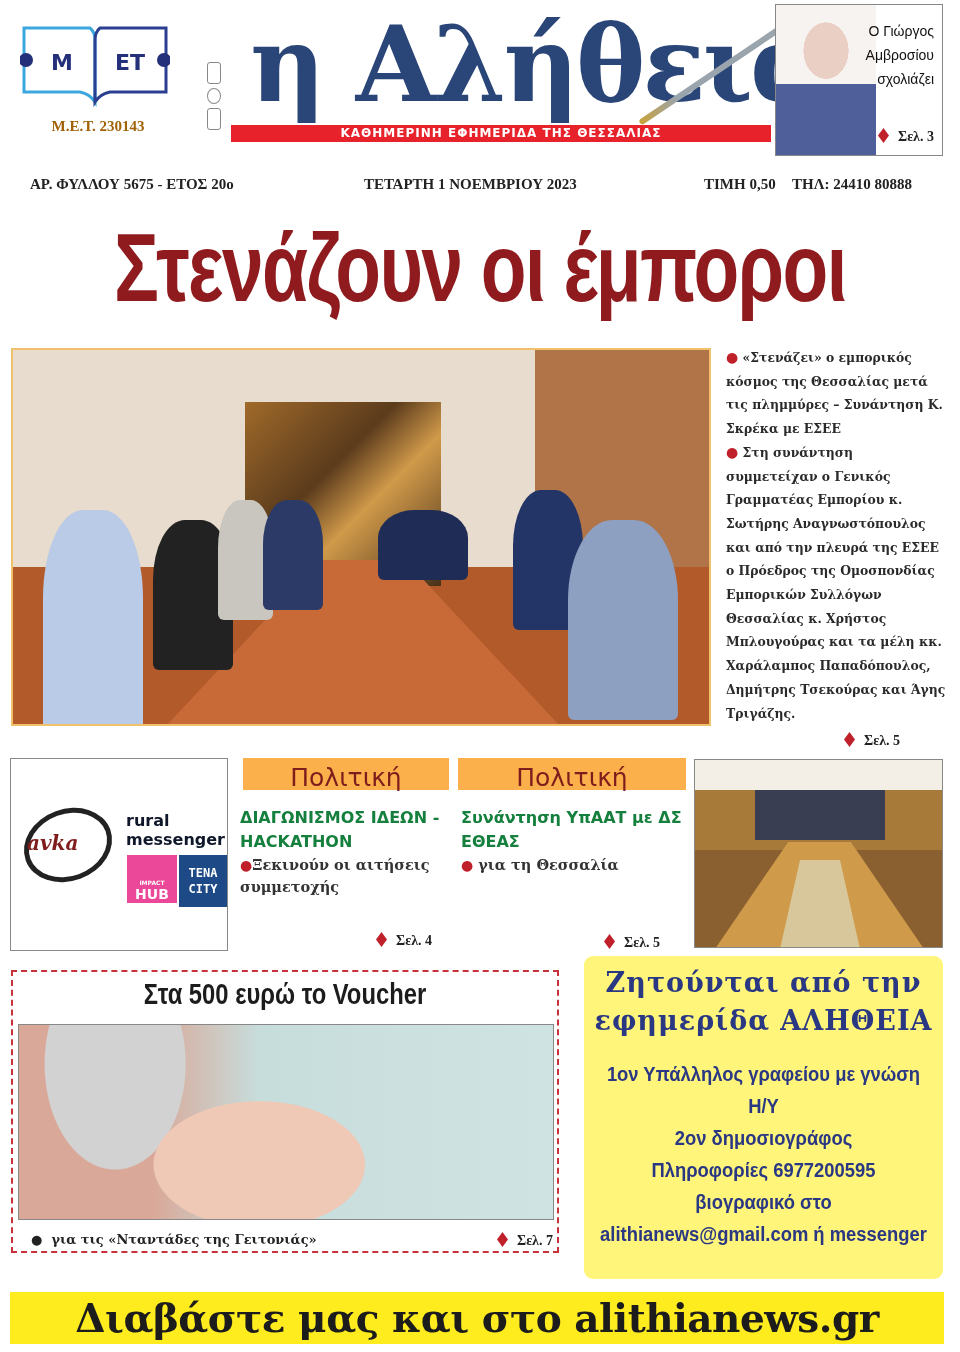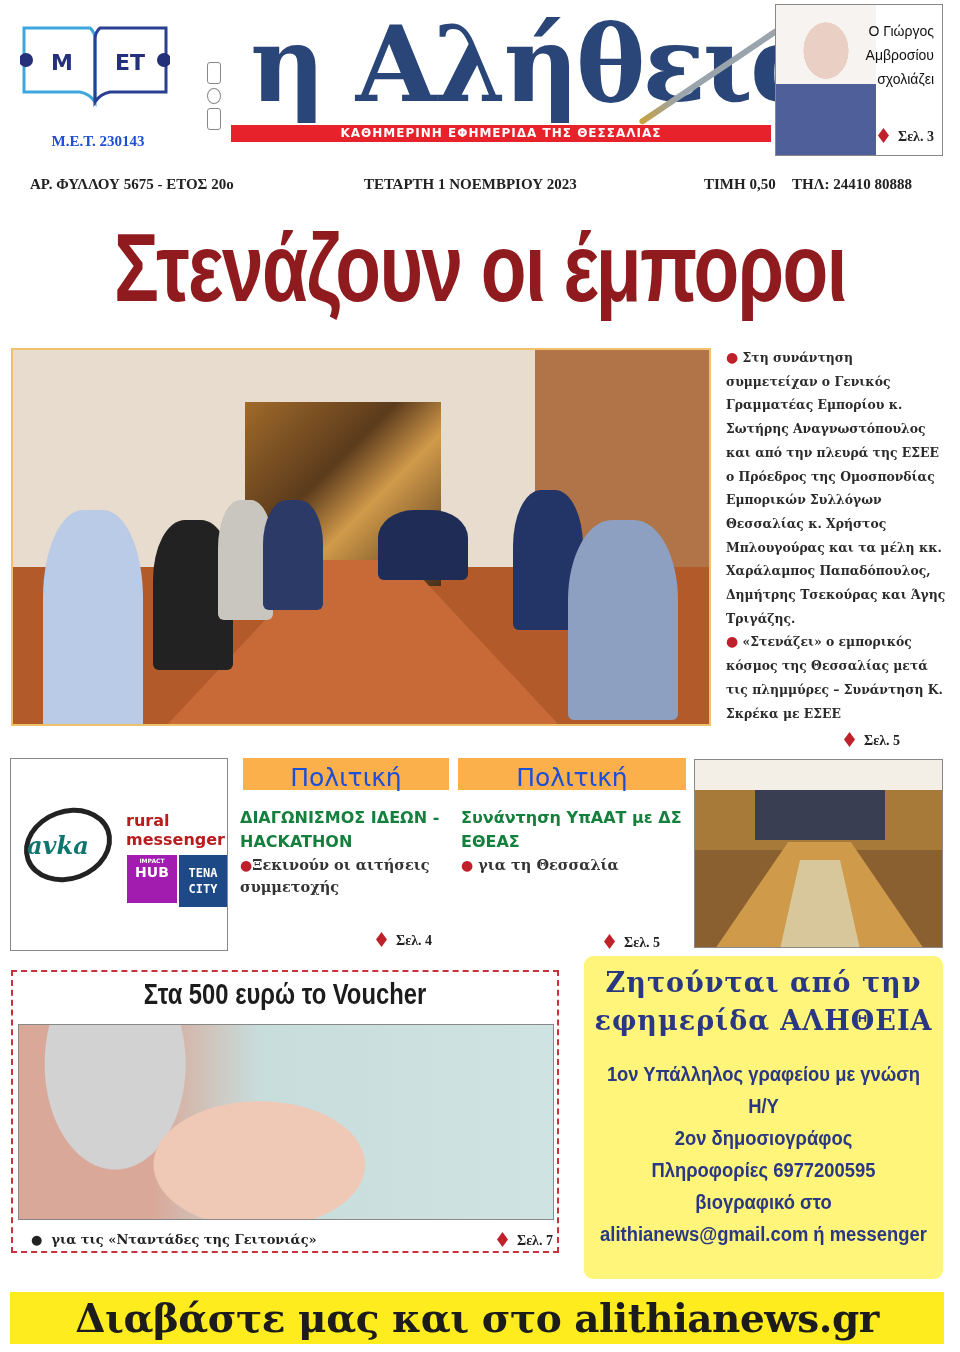--- a/index.html
+++ b/index.html
@@ -2,21 +2,21 @@
 <html><head>
 <meta charset="utf-8">
 <style>
   * { box-sizing: border-box; margin: 0; padding: 0; }
   html, body { width: 960px; height: 1352px; background: #ffffff; overflow: hidden; }
   body { position: relative; font-family: "DejaVu Serif", serif; color: #1a1a1a; }
   .abs { position: absolute; }
 
   
   .met-logo { left: 20px; top: 22px; width: 150px; height: 90px; }
-  .met-code { left: 38px; top: 133px; width: 120px; text-align: center; font-family: "Liberation Serif", serif; font-weight: bold; font-size: 15px; color: #1d4ed8; }
+  .met-code { left: 38px; top: 118px; width: 120px; text-align: center; font-family: "Liberation Serif", serif; font-weight: bold; font-size: 15px; color: #a16207; }
   .emblems { left: 204px; top: 62px; width: 20px; height: 84px; display: flex; flex-direction: column; align-items: center; gap: 4px; }
   .emblem { width: 14px; height: 22px; border: 1px solid #888; border-radius: 3px; }
   .emblem.round { border-radius: 50%; height: 16px; }
   .logo-title { left: 250px; top: 0px; width: 500px; height: 128px; font-family: "DejaVu Serif", serif; font-weight: bold; font-size: 104px; color: #2a4578; letter-spacing: -3px; line-height: 130px; white-space: nowrap; }
   .pen { left: 600px; top: 40px; width: 180px; height: 6px; background: linear-gradient(90deg, #c9a23a 0%, #9aa4ad 25%, #9aa4ad 100%); transform: rotate(-34deg); transform-origin: left center; border-radius: 3px; top: 120px; left: 640px; }
   .tagline-bar { left: 231px; top: 125px; width: 540px; height: 17px; background: #e8222a; color: #fff; font-family: "DejaVu Sans", sans-serif; font-size: 12px; font-weight: bold; letter-spacing: 1px; text-align: center; line-height: 17px; }
 
   .columnist { left: 775px; top: 4px; width: 168px; height: 152px; border: 1px solid #888; background: #fff; overflow: hidden; }
   .columnist-photo { position: absolute; left: 0; top: 0; width: 100px; height: 152px; background: radial-gradient(ellipse 32px 40px at 50% 30%, #e9cfc4 0 70%, transparent 71%), linear-gradient(180deg, #f6f3f1 0 52%, #4e5f9a 52% 100%); }
   .columnist-text { position: absolute; right: 8px; top: 14px; width: 70px; text-align: right; font-family: "Liberation Sans", sans-serif; font-size: 14px; line-height: 24px; color: #111; }
@@ -38,27 +38,27 @@
   .person { position: absolute; border-radius: 40% 40% 6px 6px; }
 
   .main-text { left: 726px; top: 346px; width: 220px; font-family: "DejaVu Serif", serif; font-weight: bold; font-size: 12.4px; line-height: 23.7px; color: #2a2a2a; }
   .bullet-red { color: #c0202a; font-size: 14px; }
   .page-ref { font-family: "Liberation Serif", serif; font-weight: bold; font-size: 14px; color: #222; white-space: nowrap; }
   .diamond { display: inline-block; width: 11px; height: 15px; background: #c0202a; clip-path: polygon(50% 0, 100% 50%, 50% 100%, 0 50%); vertical-align: -2px; margin-right: 9px; }
 
   
   .ad-box { left: 10px; top: 758px; width: 218px; height: 193px; border: 1px solid #888; background: #fff; }
   .avka-ring { position: absolute; left: 12px; top: 50px; width: 90px; height: 72px; border: 5px solid #222; border-radius: 50%; transform: rotate(-20deg); }
-  .avka-text { position: absolute; left: 16px; top: 72px; font-family: "DejaVu Serif", serif; font-style: italic; font-weight: bold; font-size: 24px; color: #0f766e; }
-  .rural { position: absolute; left: 115px; top: 52px; font-family: "DejaVu Sans", sans-serif; font-weight: bold; font-size: 16px; line-height: 19px; color: #b91c1c; }
-  .hub { position: absolute; left: 116px; top: 96px; width: 50px; height: 48px; background: #a21caf; color: #fff; font-family: "DejaVu Sans", sans-serif; font-weight: bold; font-size: 14px; text-align: center; padding-top: 2px; line-height: 14px; }
+  .avka-text { position: absolute; left: 16px; top: 72px; font-family: "DejaVu Serif", serif; font-style: italic; font-weight: bold; font-size: 20px; color: #7f1d1d; }
+  .rural { position: absolute; left: 115px; top: 52px; font-family: "DejaVu Sans", sans-serif; font-weight: bold; font-size: 16px; line-height: 19px; color: #0f172a; }
+  .hub { position: absolute; left: 116px; top: 96px; width: 50px; height: 48px; background: #ec4899; color: #fff; font-family: "DejaVu Sans", sans-serif; font-weight: bold; font-size: 14px; text-align: center; padding-top: 24px; line-height: 14px; }
   .hub small { display: block; font-size: 6px; line-height: 8px; }
   .tena { position: absolute; left: 168px; top: 96px; width: 48px; height: 52px; background: #1d4a86; color: #fff; font-family: "DejaVu Sans Mono", monospace; font-weight: bold; font-size: 12px; text-align: center; padding-top: 10px; line-height: 16px; }
 
-  .section-tab { height: 32px; background: #fbb04c; font-family: "DejaVu Sans", sans-serif; font-size: 25px; line-height: 40px; text-align: center; color: #1d4ed8; overflow: visible; font-weight: normal; }
+  .section-tab { height: 32px; background: #fbb04c; font-family: "DejaVu Sans", sans-serif; font-size: 25px; line-height: 40px; text-align: center; color: #7f1d1d; overflow: visible; font-weight: normal; }
   .tab1 { left: 243px; top: 758px; width: 206px; }
   .tab2 { left: 458px; top: 758px; width: 228px; }
   .story-title { font-family: "DejaVu Sans", sans-serif; font-weight: bold; font-size: 16px; line-height: 24px; color: #15803d; }
   .story-sub { font-family: "DejaVu Serif", serif; font-weight: bold; font-size: 14.5px; line-height: 22px; color: #333; }
   .story1 { left: 240px; top: 806px; width: 215px; }
   .story2 { left: 461px; top: 806px; width: 225px; }
 
   .meeting-photo { left: 694px; top: 759px; width: 249px; height: 189px; border: 1px solid #888; overflow: hidden;
     background: linear-gradient(180deg, #f3efe6 0 16%, #a77a3a 16% 48%, #8a6030 48% 100%); }
   .meeting-wall { position: absolute; left: 60px; top: 30px; width: 130px; height: 50px; background: #3a3e52; }
@@ -136,22 +136,22 @@
   <div class="person" style="left:30px;top:160px;width:100px;height:220px;background:#b9cbe6;"></div>
   <div class="person" style="left:140px;top:170px;width:80px;height:150px;background:#222;"></div>
   <div class="person" style="left:205px;top:150px;width:55px;height:120px;background:#c9c6bf;"></div>
   <div class="person" style="left:250px;top:150px;width:60px;height:110px;background:#2b3a66;"></div>
   <div class="person" style="left:365px;top:160px;width:90px;height:70px;background:#1e2c56;"></div>
   <div class="person" style="left:500px;top:140px;width:70px;height:140px;background:#233466;"></div>
   <div class="person" style="left:555px;top:170px;width:110px;height:200px;background:#8ea0c2;"></div>
 </div>
 
 <div class="abs main-text">
+  <p><span class="bullet-red">●</span> <span>«Στενάζει» ο εμπορικός κόσμος της Θεσσαλίας μετά τις πλημμύρες – Συνάντηση Κ. Σκρέκα με ΕΣΕΕ</span></p>
   <p><span class="bullet-red">●</span> <span>Στη συνάντηση συμμετείχαν ο Γενικός Γραμματέας Εμπορίου κ. Σωτήρης Αναγνωστόπουλος και από την πλευρά της ΕΣΕΕ ο Πρόεδρος της Ομοσπονδίας Εμπορικών Συλλόγων Θεσσαλίας κ. Χρήστος Μπλουγούρας και τα μέλη κκ. Χαράλαμπος Παπαδόπουλος, Δημήτρης Τσεκούρας και Άγης Τριγάζης.</span></p>
-  <p><span class="bullet-red">●</span> <span>«Στενάζει» ο εμπορικός κόσμος της Θεσσαλίας μετά τις πλημμύρες – Συνάντηση Κ. Σκρέκα με ΕΣΕΕ</span></p>
 </div>
 <div class="abs page-ref" style="left:844px;top:732px;">
   <span class="diamond"></span><span>Σελ. 5</span>
 </div>
 
 <div class="abs ad-box">
   <div class="avka-ring"></div>
   <div class="avka-text">avka</div>
   <div class="rural">
     <div>rural</div>

